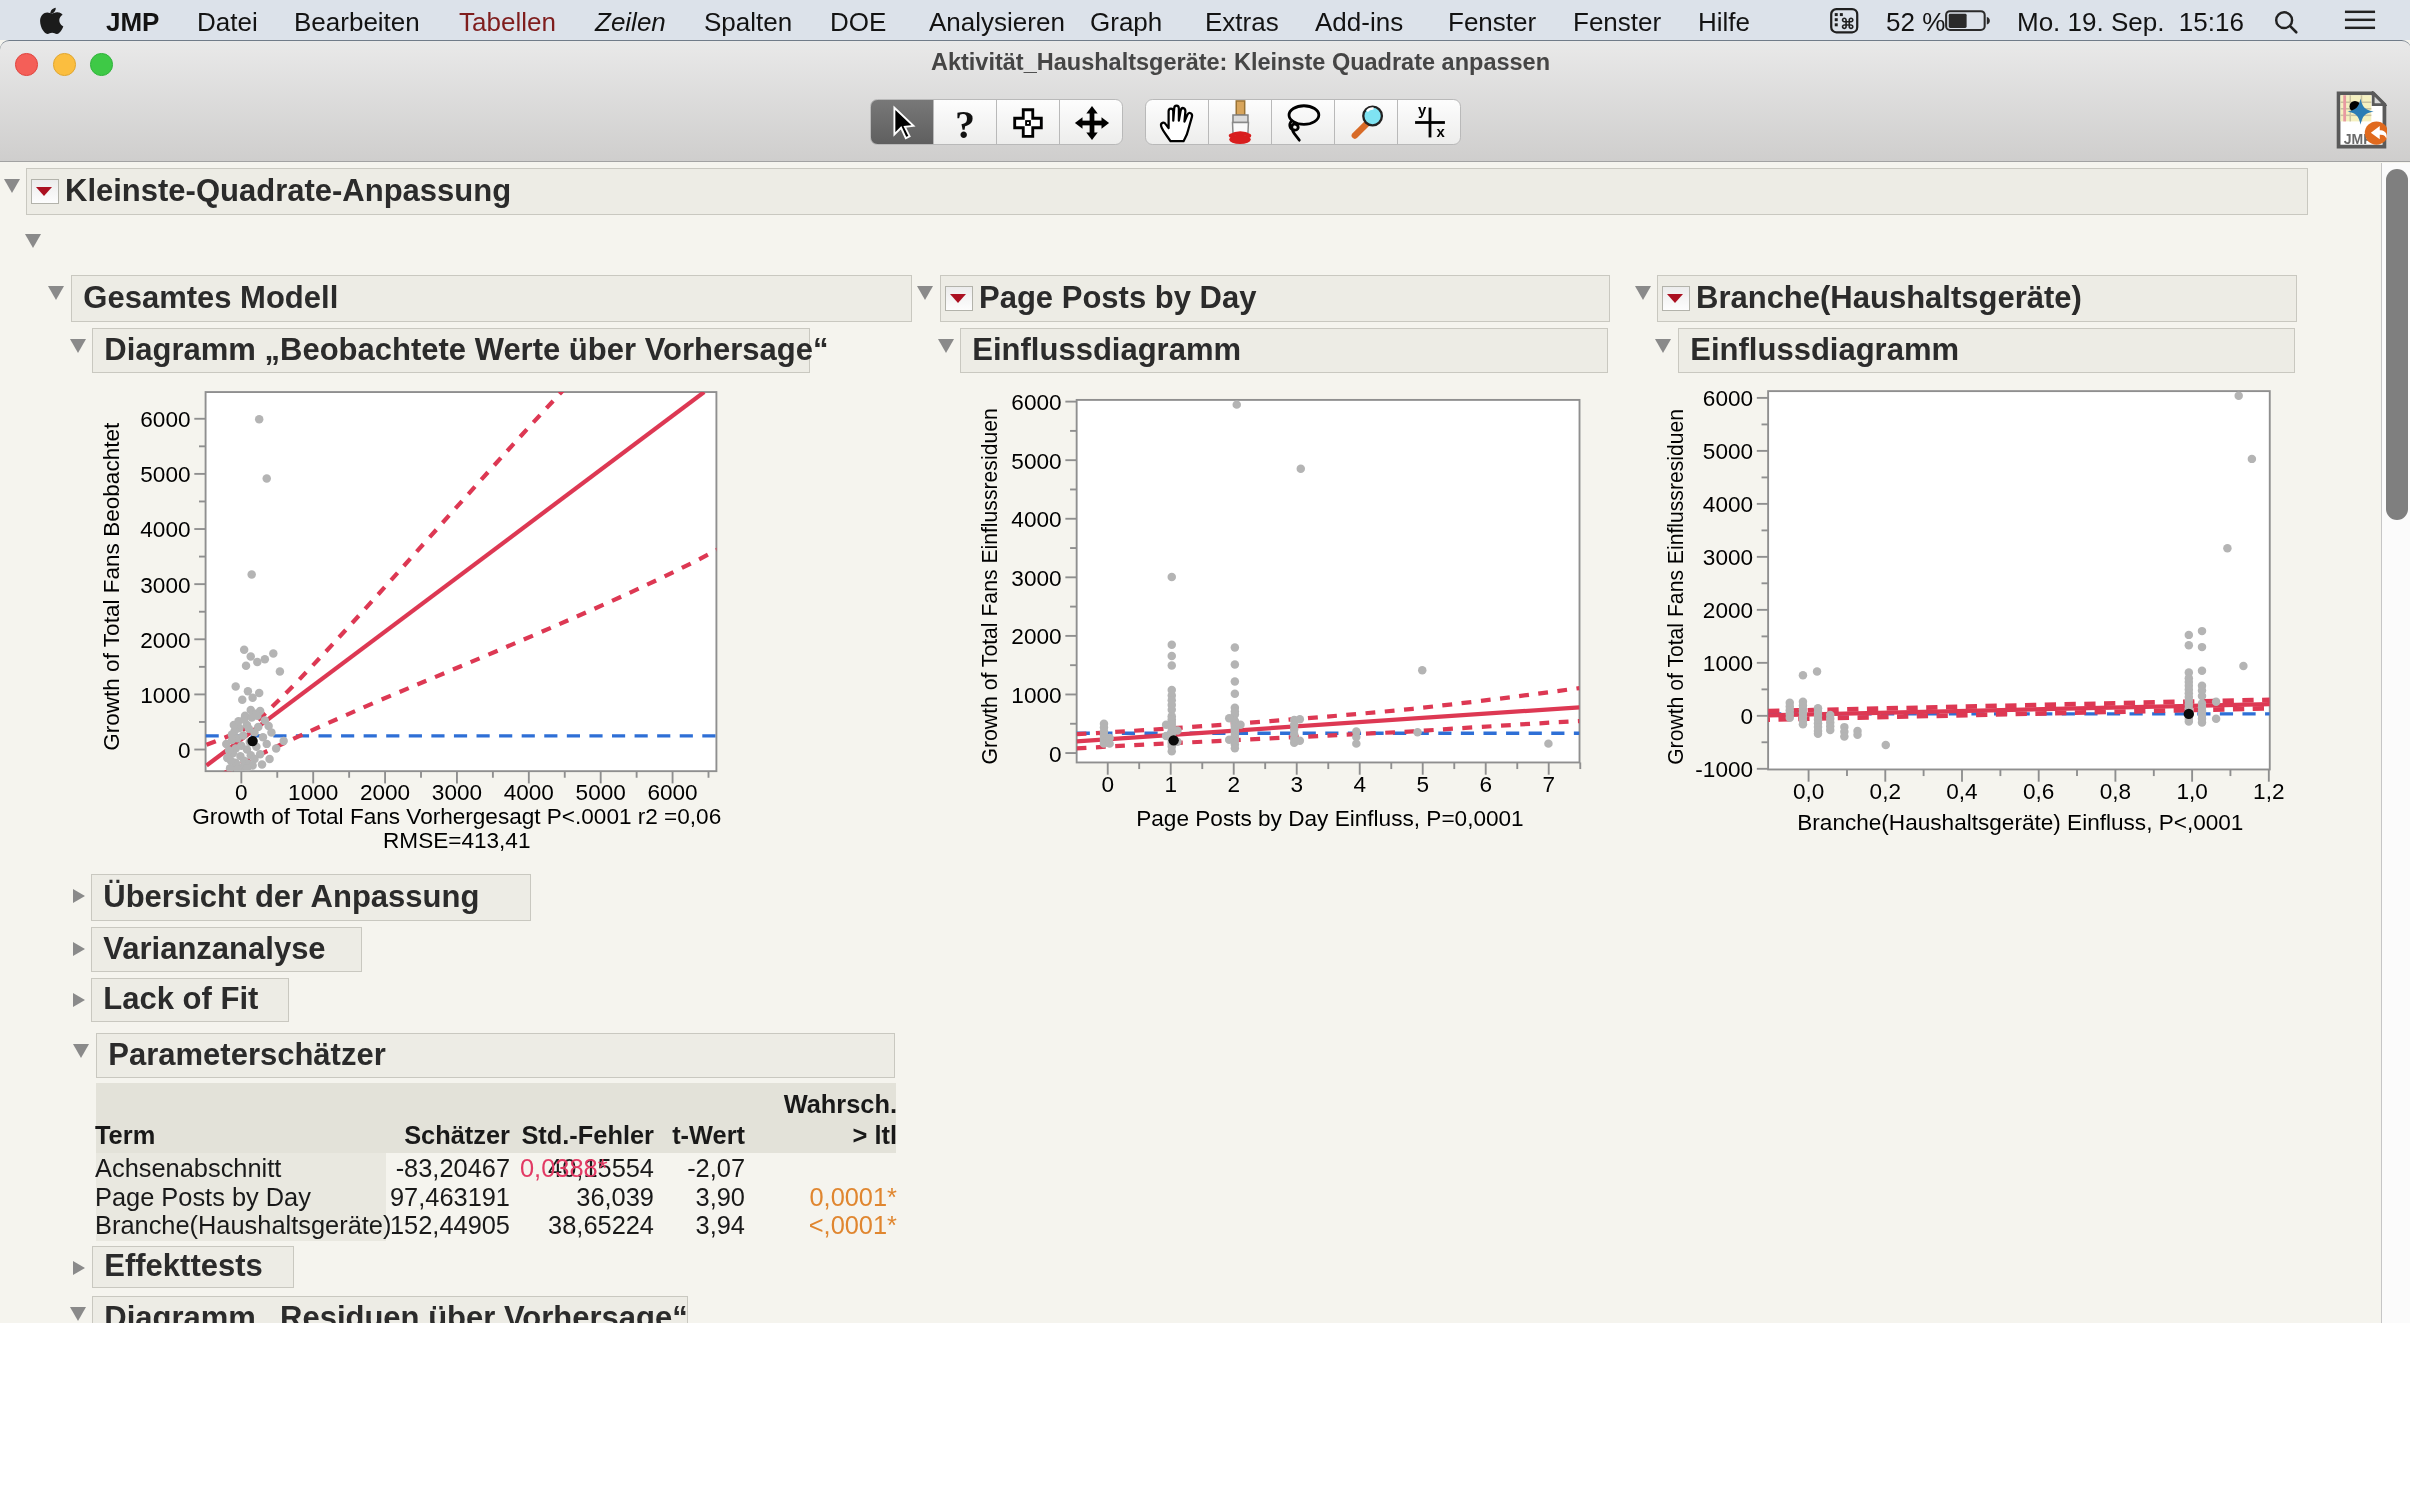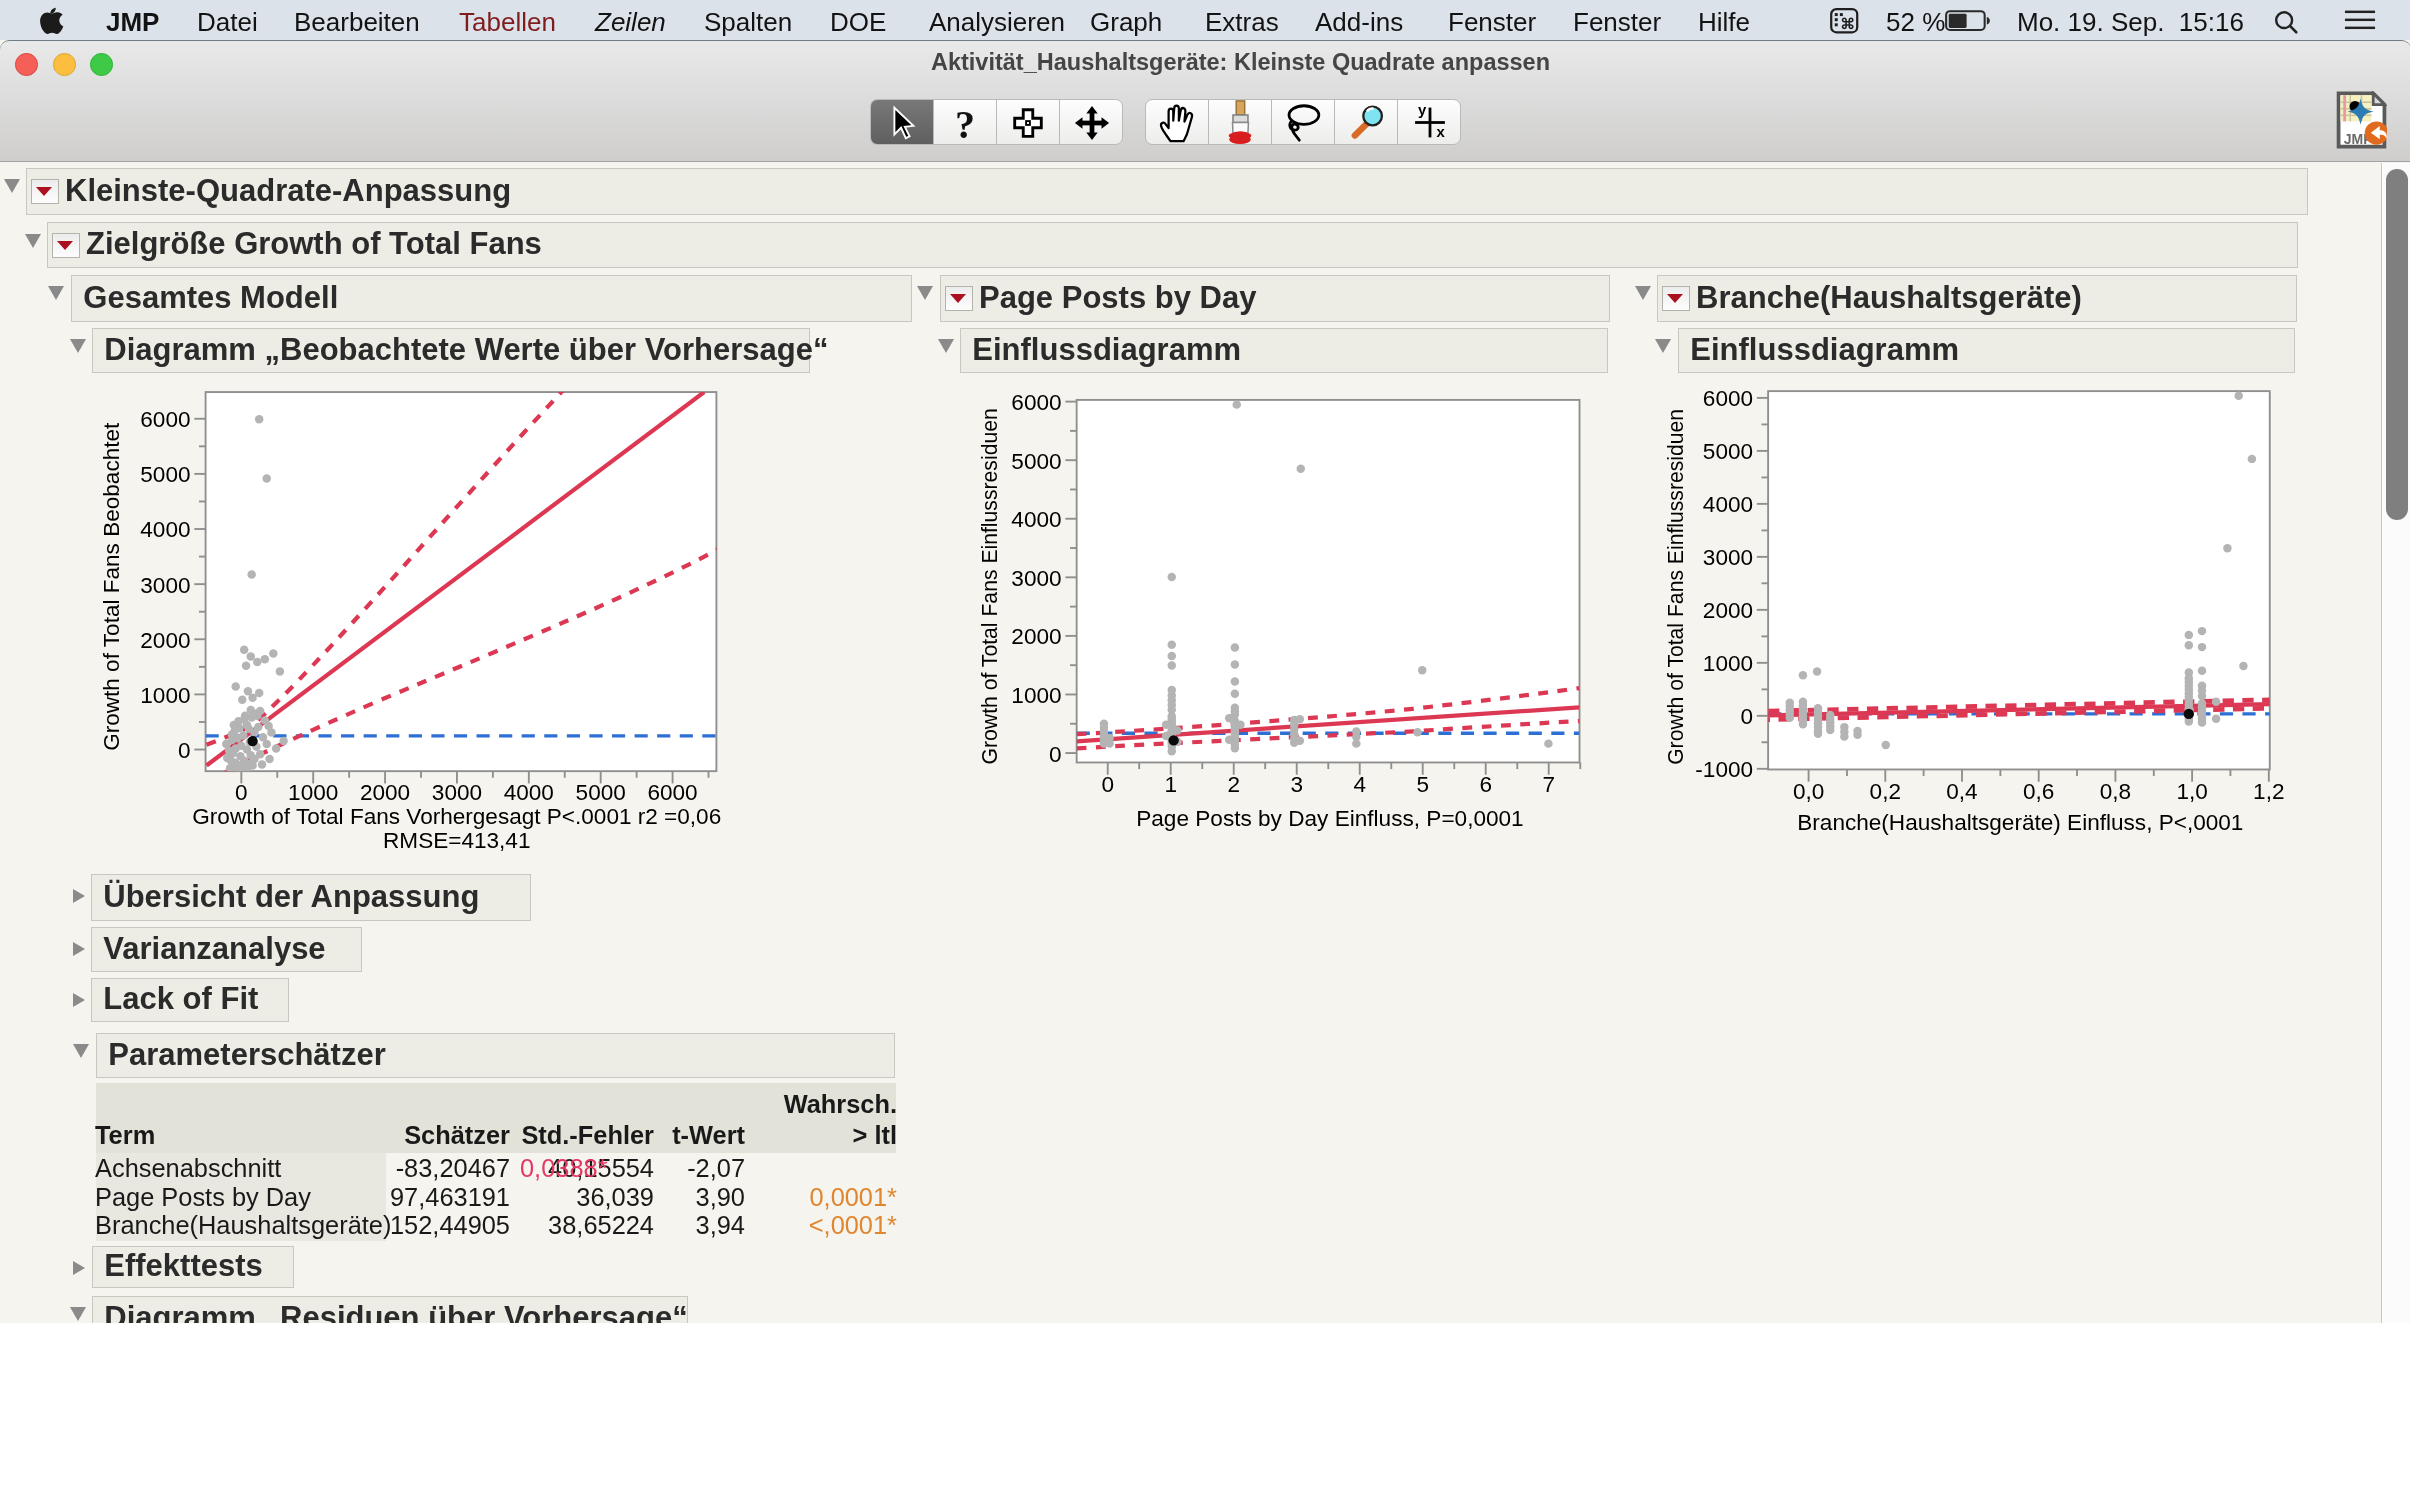--- a/index.html
+++ b/index.html
@@ -128,28 +128,20 @@
     <div style="position:absolute;left:3.8px;top:179px;width:0;height:0;border-left:8.5px solid transparent;border-right:8.5px solid transparent;border-top:14px solid #8a8a8a"></div>
     <div style="position:absolute;left:26px;top:168px;width:2282px;height:47px;background:#edece5;border:1.9px solid #c9c8c0;box-sizing:border-box;">
       <div style="position:absolute;left:3.8px;top:10.4px;">
         <div style="position:absolute;left:0px;top:0px;width:28px;height:24.5px;background:linear-gradient(#ececec,#fdfdfd);border:1.9px solid #b3b3ab;box-sizing:border-box;">
           <div style="position:absolute;left:3.8px;top:6.6px;width:0;height:0;border-left:8.5px solid transparent;border-right:8.5px solid transparent;border-top:9.4px solid #ab1021"></div>
         </div>
       </div>
       <div style="position:absolute;left:38px;top:50%;transform:translateY(-54%);font-weight:bold;font-size:31px;color:#2b2b2b;white-space:nowrap;">Kleinste-Quadrate-Anpassung</div>
     </div>
     <div style="position:absolute;left:24.5px;top:234px;width:0;height:0;border-left:8.5px solid transparent;border-right:8.5px solid transparent;border-top:14px solid #8a8a8a"></div>
-    <div style="position:absolute;left:47px;top:222px;width:2251px;height:46px;background:#edece5;border:1.9px solid #c9c8c0;box-sizing:border-box;">
-      <div style="position:absolute;left:3.8px;top:10.4px;">
-        <div style="position:absolute;left:0px;top:0px;width:28px;height:24.5px;background:linear-gradient(#ececec,#fdfdfd);border:1.9px solid #b3b3ab;box-sizing:border-box;">
-          <div style="position:absolute;left:3.8px;top:6.6px;width:0;height:0;border-left:8.5px solid transparent;border-right:8.5px solid transparent;border-top:9.4px solid #ab1021"></div>
-        </div>
-      </div>
-      <div style="position:absolute;left:38px;top:50%;transform:translateY(-54%);font-weight:bold;font-size:31px;color:#2b2b2b;white-space:nowrap;">Zielgröße Growth of Total Fans</div>
-    </div>
     <div style="position:absolute;left:48px;top:286px;width:0;height:0;border-left:8.5px solid transparent;border-right:8.5px solid transparent;border-top:14px solid #8a8a8a"></div>
     <div style="position:absolute;left:71px;top:275px;width:841px;height:47px;background:#edece5;border:1.9px solid #c9c8c0;box-sizing:border-box;">
       <div style="position:absolute;left:11.3px;top:50%;transform:translateY(-54%);font-weight:bold;font-size:31px;color:#2b2b2b;white-space:nowrap;">Gesamtes Modell</div>
     </div>
     <div style="position:absolute;left:917px;top:286px;width:0;height:0;border-left:8.5px solid transparent;border-right:8.5px solid transparent;border-top:14px solid #8a8a8a"></div>
     <div style="position:absolute;left:940px;top:275px;width:670px;height:47px;background:#edece5;border:1.9px solid #c9c8c0;box-sizing:border-box;">
       <div style="position:absolute;left:3.8px;top:10.4px;">
         <div style="position:absolute;left:0px;top:0px;width:28px;height:24.5px;background:linear-gradient(#ececec,#fdfdfd);border:1.9px solid #b3b3ab;box-sizing:border-box;">
           <div style="position:absolute;left:3.8px;top:6.6px;width:0;height:0;border-left:8.5px solid transparent;border-right:8.5px solid transparent;border-top:9.4px solid #ab1021"></div>
         </div>

